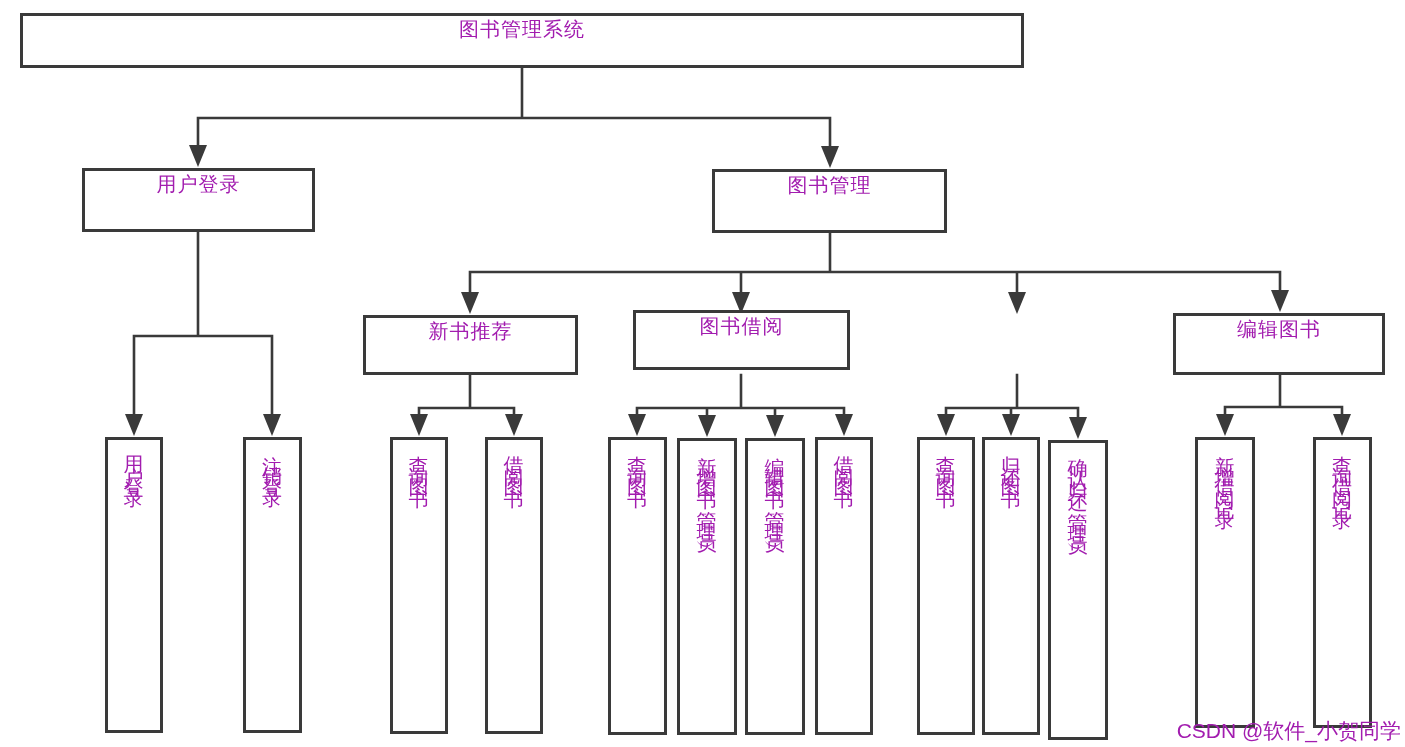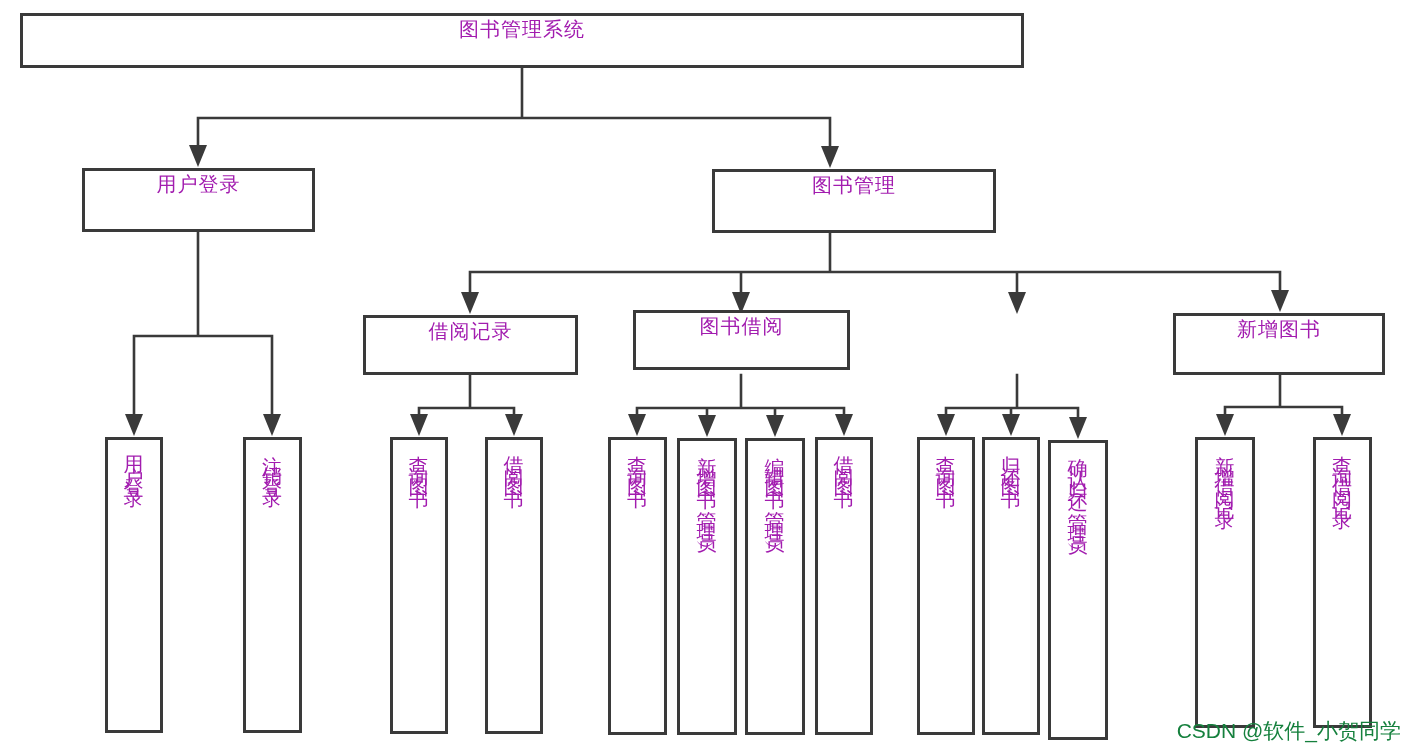--- a/index.html
+++ b/index.html
@@ -32,21 +32,21 @@
     text-orientation:mixed;
     letter-spacing:11px;
     line-height:1;
     font-size:20px;
   }
   .watermark{
     position:absolute;
     right:4px;
     bottom:2px;
     font-size:21px;
-    color:#15803d;
+    color:#a21caf;
     z-index:3;
     white-space:nowrap;
   }
 </style>
 </head>
 <body>
 
 <div class="canvas">
 
   <svg class="wires" width="1405" height="747" viewBox="0 0 1405 747">
@@ -82,32 +82,32 @@
     </g>
   </svg>
 
   <div class="node h" style="left:20px;top:13px;width:1004px;height:55px">
     <span class="lbl">图书管理系统</span>
   </div>
 
   <div class="node h" style="left:82px;top:168px;width:233px;height:64px">
     <span class="lbl">用户登录</span>
   </div>
-  <div class="node h" style="left:712px;top:169px;width:284px;height:64px">
+  <div class="node h" style="left:712px;top:169px;width:235px;height:64px">
     <span class="lbl">图书管理</span>
   </div>
 
   <div class="node h" style="left:363px;top:315px;width:215px;height:60px">
-    <span class="lbl">借阅记录</span>
+    <span class="lbl">新书推荐</span>
   </div>
   <div class="node h" style="left:633px;top:310px;width:217px;height:60px">
     <span class="lbl">图书借阅</span>
   </div>
   <div class="node h" style="left:1173px;top:313px;width:212px;height:62px">
-    <span class="lbl">新增图书</span>
+    <span class="lbl">编辑图书</span>
   </div>
 
   <div class="node v" style="left:105px;top:437px;width:58px;height:296px">
     <span class="lbl">用户登录</span>
   </div>
   <div class="node v" style="left:243px;top:437px;width:59px;height:296px">
     <span class="lbl">注销登录</span>
   </div>
 
   <div class="node v" style="left:390px;top:437px;width:58px;height:297px">

